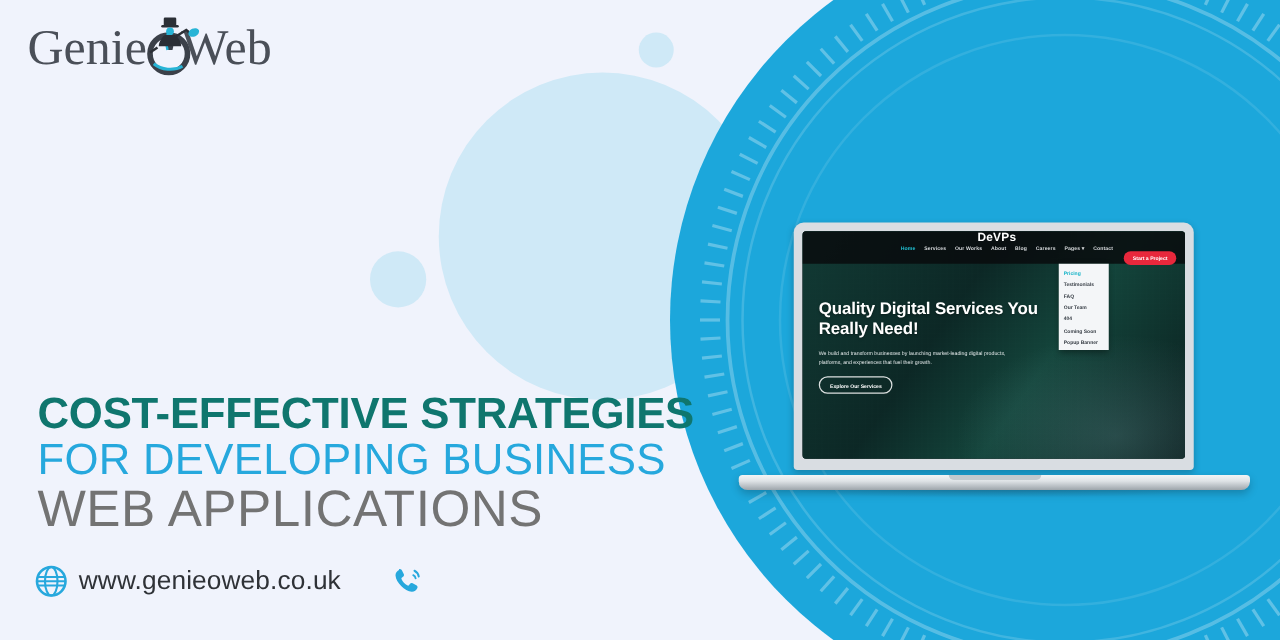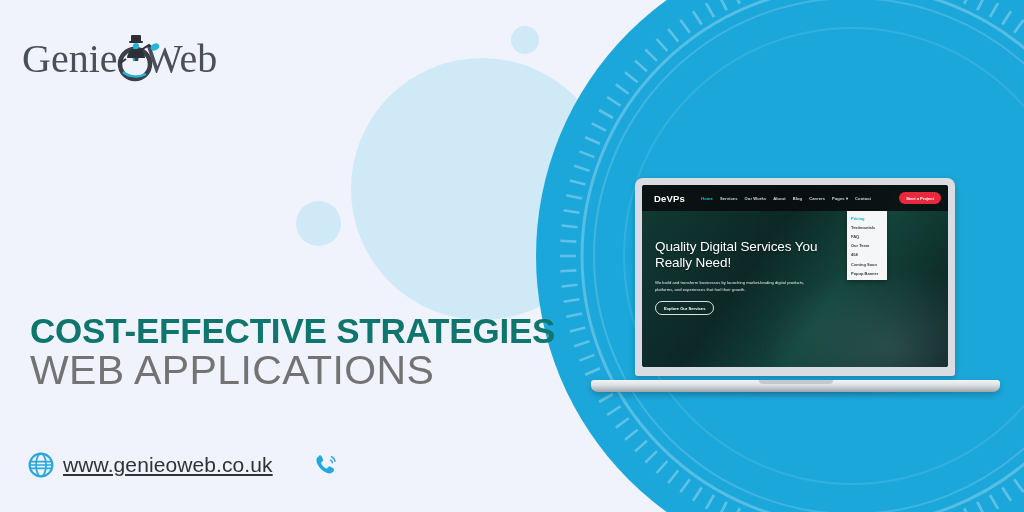--- a/index.html
+++ b/index.html
@@ -24,42 +24,42 @@
     position:absolute;
     left:536px; top:-60px;
     width:632px; height:632px;
     border-radius:50%;
     background:#1ca7db;
   }
   .cyan-disc svg { position:absolute; inset:0; width:100%; height:100%; }
 
   
   .logo {
-    position:absolute; left:22px; top:28px;
+    position:absolute; left:22px; top:7px;
     width:200px; height:58px;
   }
   .logo svg { width:100%; height:100%; display:block; }
 
   .headline { position:absolute; left:30px; top:312px; width:560px; }
   .headline .l1, .headline .l2, .headline .l3 {
     font-weight:bold;
     letter-spacing:0.5px;
     line-height:1.06;
     white-space:nowrap;
   }
   .headline .l1 { color:#0f766e; font-size:35px; letter-spacing:-0.2px; }
   .headline .l2 { color:#26a8dd; font-size:35px; font-weight:normal; letter-spacing:0.2px; }
   .headline .l3 { color:#737373; font-size:41px; font-weight:normal; letter-spacing:0.4px; }
 
   .contact {
     position:absolute; left:28px; top:452px;
     display:flex; align-items:center; gap:14px;
     color:#333;
   }
-  .contact .item { display:flex; align-items:center; gap:9px;text-decoration:underline; }
+  .contact .item { display:flex; align-items:center; gap:9px; }
   .contact .txt { font-size:21px; color:#2f3237; letter-spacing:0.1px; }
   .contact .ico { width:26px; height:26px; flex:0 0 26px; }
   .contact .ico svg { width:100%; height:100%; display:block; }
   .contact .gap { width:12px; }
 
   
   .laptop { position:absolute; left:591px; top:178px; width:409px; height:222px; }
 
   .lid {
     position:absolute; left:44px; top:0;
@@ -86,21 +86,21 @@
   .screen-glow {
     position:absolute; right:-10%; bottom:-20%;
     width:70%; height:75%;
     background:radial-gradient(ellipse at 60% 60%, rgba(150,200,210,.20), rgba(150,200,210,0) 70%);
   }
 
   
   .site-nav {
     position:absolute; left:0; right:0; top:0; height:26px;
     background:rgba(8,10,12,.82);
-    display:flex; align-items:center; padding:0 7px 0 12px;
+    display:flex; align-items:center; padding:0 7px 0 12px;flex-direction:column;
   }
   .brand { color:#fff; font-size:9.5px; font-weight:bold; letter-spacing:.2px; }
   .nav-items { display:flex; align-items:center; gap:7px; margin-left:16px; }
   .nav-items .ni {
     font-size:4.1px; color:#d7dadd; letter-spacing:.1px; white-space:nowrap;
     font-weight:bold;
   }
   .nav-items .ni.active { color:#21c3d6; }
   .nav-cta {
     margin-left:auto;
@@ -119,21 +119,21 @@
   }
   .dropdown .di {
     font-size:4px; color:#3a4048; font-weight:bold;
     padding:2.1px 4px; white-space:nowrap;
   }
   .dropdown .di.active { color:#13b3c7; }
 
   
   .hero { position:absolute; left:13px; top:54px; width:200px; }
   .hero h1 {
-    color:#fff; font-size:13.5px; font-weight:normal;
+    color:#fff; font-size:13.5px; font-weight:bold;
     line-height:1.22; letter-spacing:-0.1px;
     text-shadow:0 1px 2px rgba(0,0,0,.4);
   }
   .hero p {
     margin-top:7px;
     color:#e3e9ea; font-size:4.2px; line-height:1.7;
     max-width:150px;
   }
   .hero .btn {
     margin-top:8px;
@@ -323,20 +323,21 @@
       <circle cx="114" cy="18" r="3.1" fill="#27b4d6"></circle>
       <path d="M110 21c-3 2-5 6-5 9h18c0-3-2-7-5-9z" fill="#2b2f36"></path>
       <path d="M119 22l8-5 5 4" stroke="#2b2f36" stroke-width="2" fill="none"></path>
       <ellipse cx="133" cy="19" rx="4.5" ry="3.2" fill="#27b4d6" transform="rotate(-25 133 19)"></ellipse>
       <path d="M104 31l-6 4" stroke="#2b2f36" stroke-width="2" fill="none"></path>
     </svg>
   </div>
 
   <div class="headline">
     <div class="l1">COST-EFFECTIVE STRATEGIES</div>
+    <div class="l2">FOR DEVELOPING BUSINESS</div>
     <div class="l3">WEB APPLICATIONS</div>
   </div>
 
   <div class="contact">
     <div class="item">
       <span class="ico">
         <svg viewBox="0 0 26 26">
           <circle cx="13" cy="13" r="11.4" fill="none" stroke="#27a8dd" stroke-width="2.1"></circle>
           <ellipse cx="13" cy="13" rx="5" ry="11.4" fill="none" stroke="#27a8dd" stroke-width="1.7"></ellipse>
           <path d="M2 9.6h22M2 16.4h22M1.6 13h22.8" stroke="#27a8dd" stroke-width="1.7" fill="none"></path>

